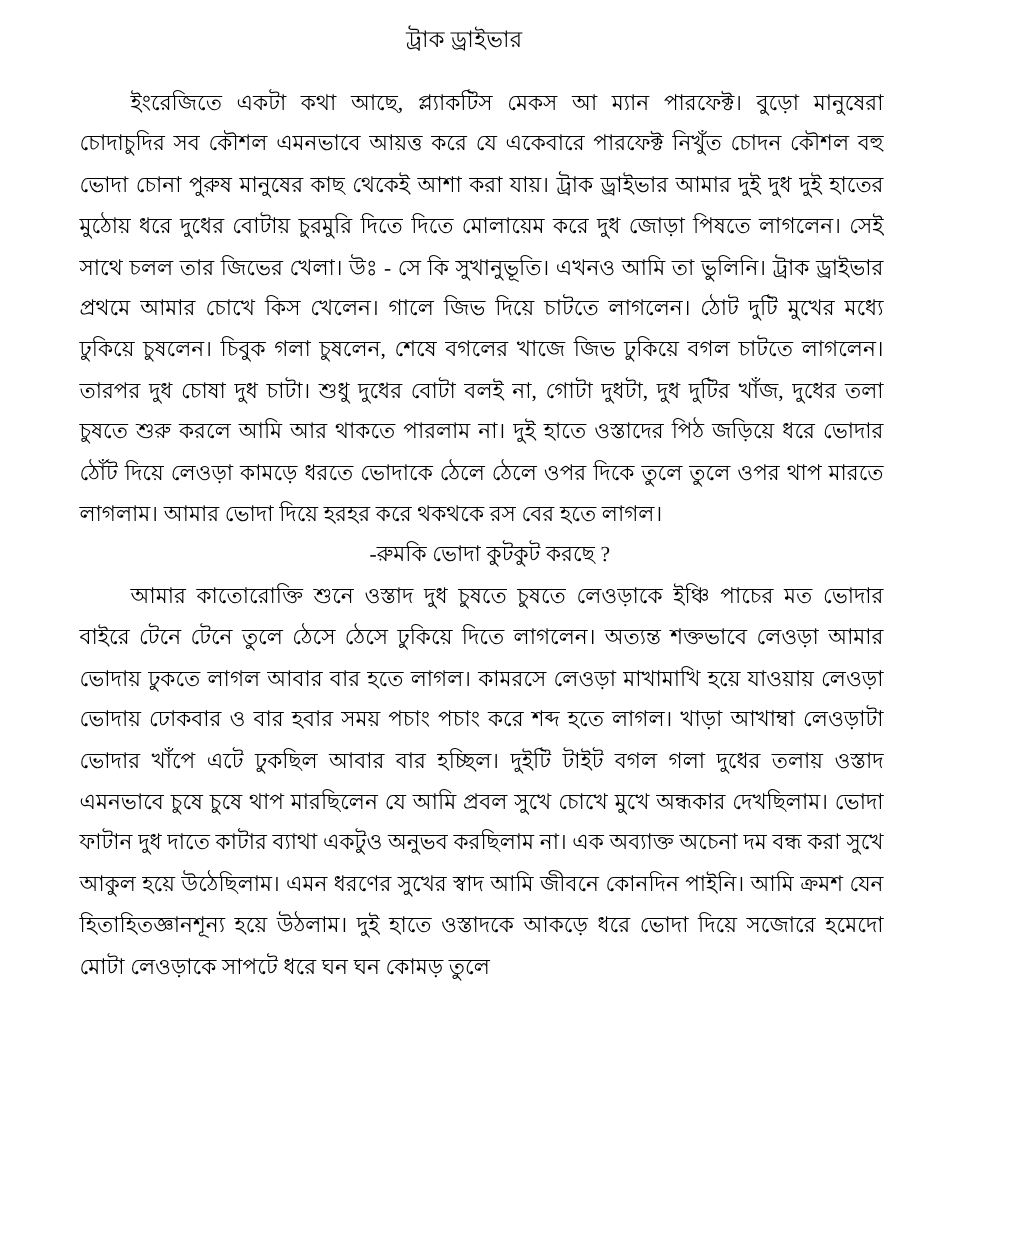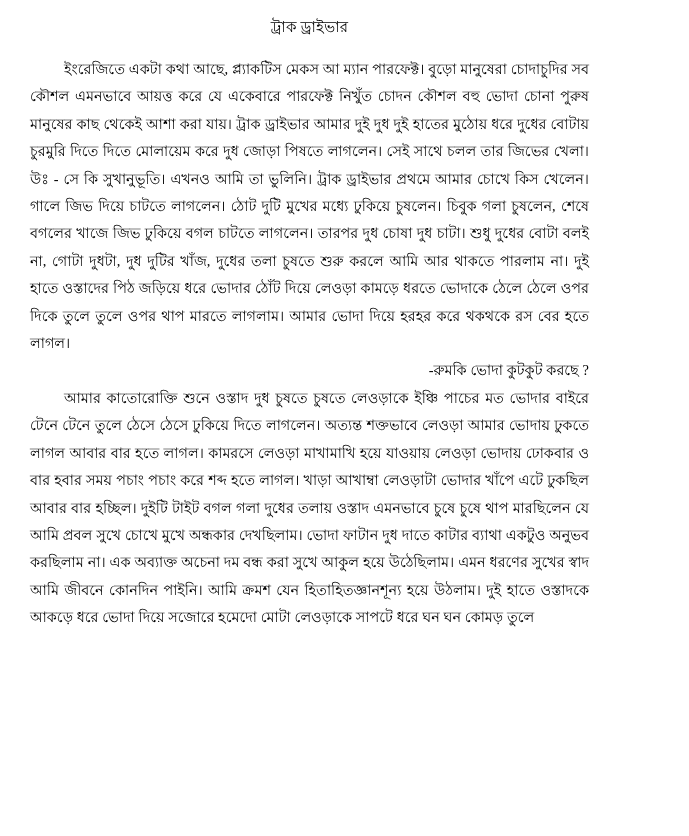--- a/index.html
+++ b/index.html
@@ -34,24 +34,25 @@
     margin: 0;
     font-size: 14.4px;
     line-height: 27.4px;
     text-align: justify;
     text-justify: inter-word;
     text-indent: 34px;
     word-spacing: 0.2px;
   }
   .body-text p.dialogue {
     text-indent: 34px;
-    text-align: right;
+    text-align: center;
   }
   .body-text p.cont {
     text-indent: 34px;
+    margin-left: 23px;
   }
 </style>
 </head>
 <body>
 
 <div class="page">
   <div class="doc-title">ট্রাক ড্রাইভার</div>
   <div class="body-text">
     <p class="cont">ইংরেজিতে একটা কথা আছে, প্ল্যাকটিস মেকস আ ম্যান পারফেক্ট। বুড়ো মানুষেরা চোদাচুদির সব কৌশল এমনভাবে আয়ত্ত করে যে একেবারে পারফেক্ট নিখুঁত চোদন কৌশল বহু ভোদা চোনা পুরুষ মানুষের কাছ থেকেই আশা করা যায়। ট্রাক ড্রাইভার আমার দুই দুধ দুই হাতের মুঠোয় ধরে দুধের বোটায় চুরমুরি দিতে দিতে মোলায়েম করে দুধ জোড়া পিষতে লাগলেন। সেই সাথে চলল তার জিভের খেলা। উঃ - সে কি সুখানুভূতি। এখনও আমি তা ভুলিনি। ট্রাক ড্রাইভার প্রথমে আমার চোখে কিস খেলেন। গালে জিভ দিয়ে চাটতে লাগলেন। ঠোট দুটি মুখের মধ্যে ঢুকিয়ে চুষলেন। চিবুক গলা চুষলেন, শেষে বগলের খাজে জিভ ঢুকিয়ে বগল চাটতে লাগলেন। তারপর দুধ চোষা দুধ চাটা। শুধু দুধের বোটা বলই না, গোটা দুধটা, দুধ দুটির খাঁজ, দুধের তলা চুষতে শুরু করলে আমি আর থাকতে পারলাম না। দুই হাতে ওস্তাদের পিঠ জড়িয়ে ধরে ভোদার ঠোঁট দিয়ে লেওড়া কামড়ে ধরতে ভোদাকে ঠেলে ঠেলে ওপর দিকে তুলে তুলে ওপর থাপ মারতে লাগলাম। আমার ভোদা দিয়ে হরহর করে থকথকে রস বের হতে লাগল।</p>
     <p class="dialogue">-রুমকি ভোদা কুটকুট করছে ?</p>

